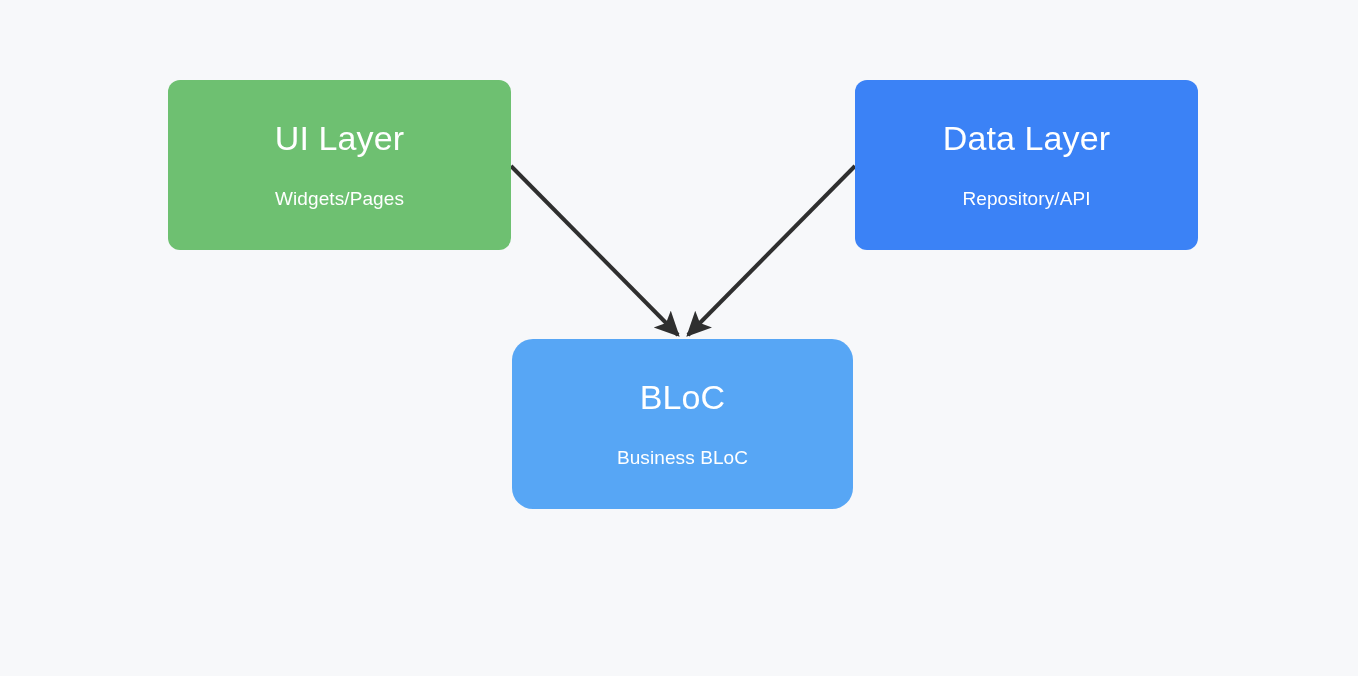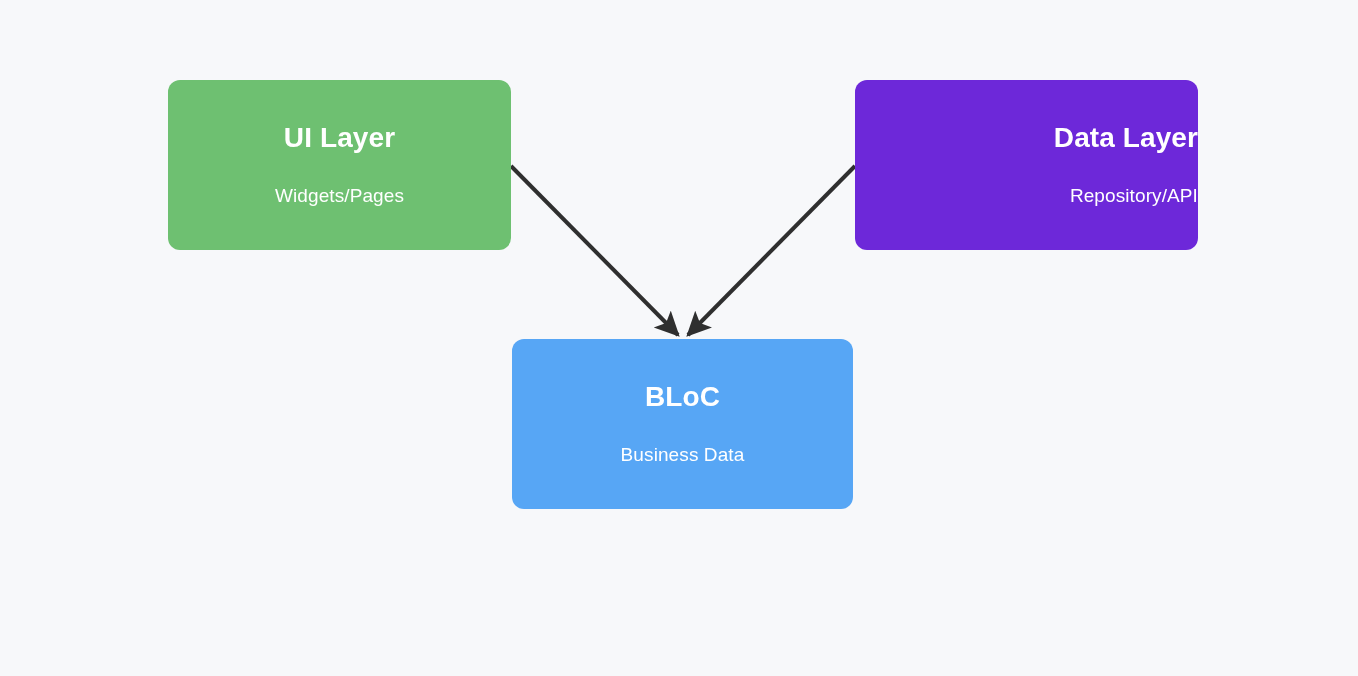--- a/index.html
+++ b/index.html
@@ -31,23 +31,23 @@
     box-sizing: border-box;
     border-radius: 12px;
     display: flex;
     flex-direction: column;
     align-items: center;
     justify-content: center;
     text-align: center;
     color: #ffffff;
   }
   .node-title {
-    font-size: 28px;
+    font-size: 34px;
     line-height: 1.1;
-    font-weight: 700;
+    font-weight: 400;
     letter-spacing: 0.1px;
   }
   .node-subtitle {
     font-size: 19px;
     line-height: 1.1;
     font-weight: 400;
     margin-top: 32px;
     letter-spacing: 0.1px;
   }
   #node-ui-layer {
@@ -55,29 +55,29 @@
     top: 80px;
     width: 343px;
     height: 170px;
     background: #6ec071;
   }
   #node-data-layer {
     left: 855px;
     top: 80px;
     width: 343px;
     height: 170px;
-    background: #6d28d9;
-    align-items: flex-end;
+    background: #3b82f6;
   }
   #node-bloc {
     left: 512px;
     top: 339px;
     width: 341px;
     height: 170px;
     background: #57a6f5;
+    border-radius: 21px;
   }
 </style>
 </head>
 <body>
 
 <div id="diagram-canvas">
 
   <svg class="arrow-layer" viewBox="0 0 1358 676" width="1358" height="676" xmlns="http://www.w3.org/2000/svg">
     <defs>
       <marker id="arrowhead-dark" markerWidth="7" markerHeight="7" refX="5.6" refY="3" orient="auto" markerUnits="strokeWidth">
@@ -95,16 +95,16 @@
     <div class="node-subtitle">Widgets/Pages</div>
   </div>
 
   <div class="node" id="node-data-layer">
     <div class="node-title">Data Layer</div>
     <div class="node-subtitle">Repository/API</div>
   </div>
 
   <div class="node" id="node-bloc">
     <div class="node-title">BLoC</div>
-    <div class="node-subtitle">Business Data</div>
+    <div class="node-subtitle">Business BLoC</div>
   </div>
 
 </div>
 
 </body></html>

